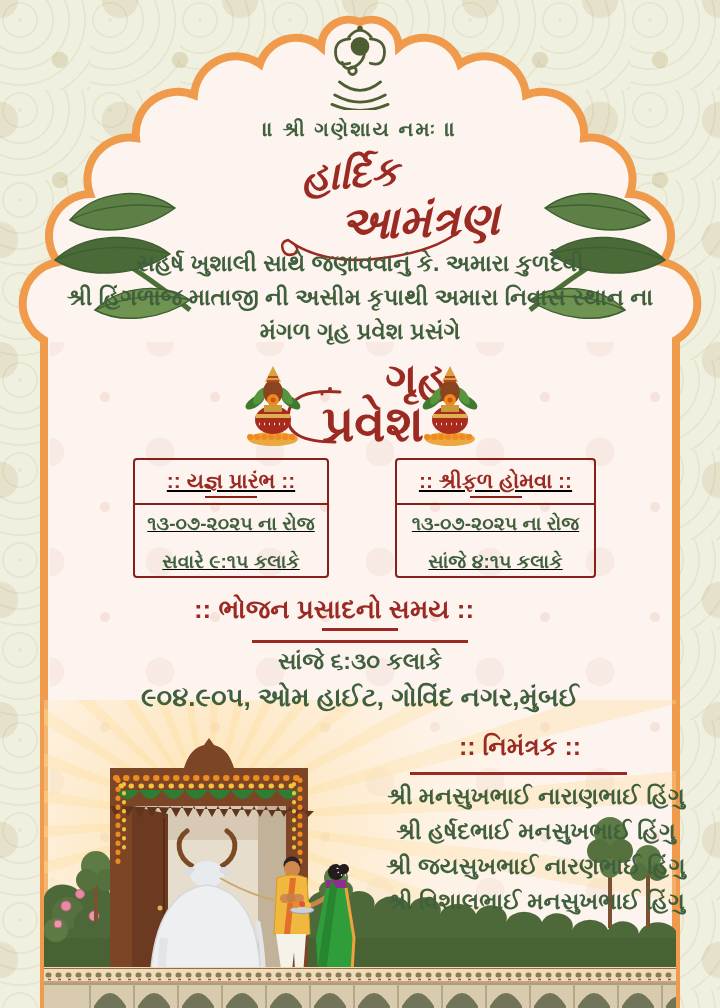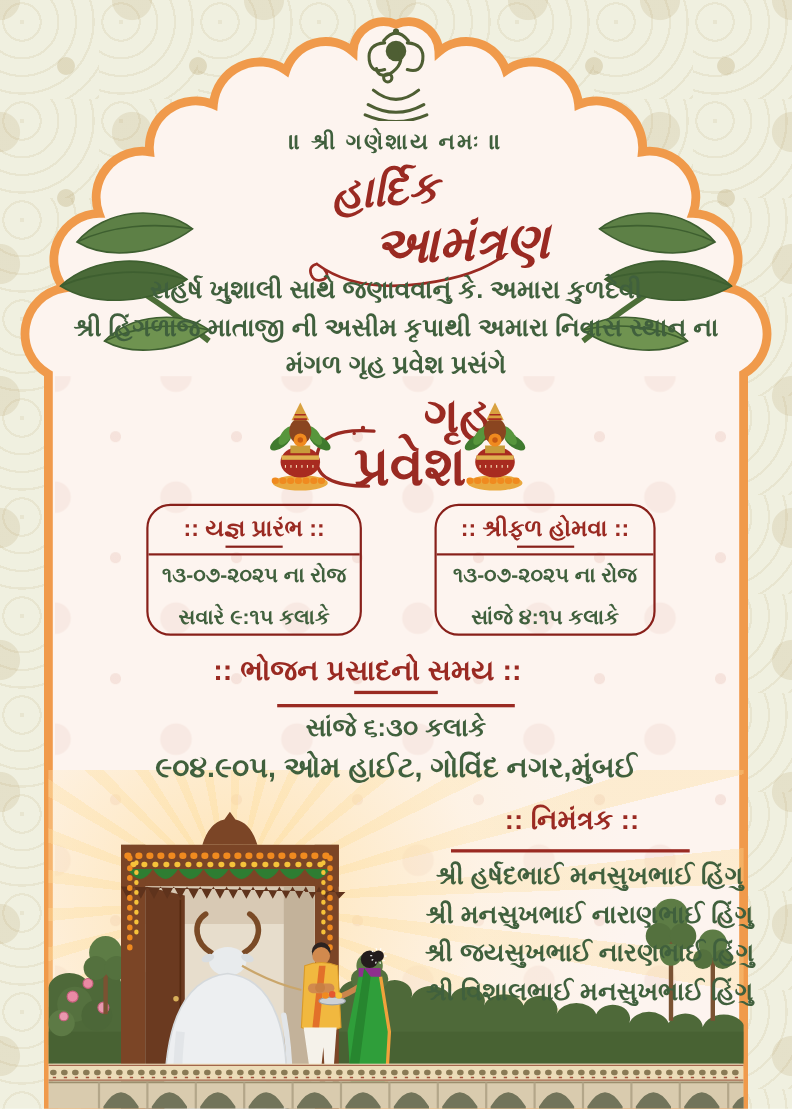--- a/index.html
+++ b/index.html
@@ -27,21 +27,21 @@
   .layer3{z-index:3;}
   .txt{position:absolute;z-index:5;text-align:center;}
   .green{color:#40603d;font-weight:bold;}
   .maroon{color:#9a2a22;font-weight:bold;}
   .invocation{left:0;width:720px;top:118px;font-size:20px;letter-spacing:2px;}
   .callig-w1{left:230px;width:240px;top:150px;font-family:"DejaVu Serif",serif;font-style:italic;font-size:40px;transform:rotate(-4deg);}
   .callig-w2{left:270px;width:300px;top:194px;font-family:"DejaVu Serif",serif;font-style:italic;font-size:46px;transform:rotate(-2deg);}
   .intro{left:40px;width:640px;top:246px;font-size:23px;line-height:34px;}
   .evt1{left:0;width:720px;top:354px;font-size:44px;text-indent:26px;font-family:Liberation Sans, sans-serif;padding-left:44px;}
   .evt2{left:0;width:720px;top:394px;font-size:50px;text-indent:26px;font-family:"DejaVu Serif",serif;}
-  .sbox{position:absolute;z-index:5;top:458px;height:116px;border:2.5px solid #88201a;border-radius:22px;text-align:center;}
+  .sbox{position:absolute;z-index:5;top:458px;height:116px;border:2.5px solid #88201a;border-radius:4px;text-align:center;text-decoration:underline;}
   .sbox .bt{margin-top:9px;font-size:21px;}
   .sbox .shortline{width:52px;height:2px;background:#88201a;margin:3px auto 0;}
   .sbox .sep{width:100%;height:1.5px;background:#88201a;margin-top:5px;}
   .sbox .bd{margin-top:8px;font-size:19px;}
   .sbox .btm{margin-top:16px;font-size:19px;}
   .meal-title{left:0;width:668px;top:594px;font-size:26px;}
   .u-short{position:absolute;z-index:5;height:2.5px;background:#9a2a22;}
   .meal-time{left:0;width:720px;top:648px;font-size:23px;}
   .meal-addr{left:0;width:720px;top:682px;font-size:26px;}
   .hosts-title{left:360px;width:320px;top:732px;font-size:25px;}
@@ -181,22 +181,22 @@
 
   <div class="txt meal-title maroon">:: ભોજન પ્રસાદનો સમય ::</div>
   <div class="u-short" style="left:322px;top:628px;width:76px;"></div>
   <div class="u-short" style="left:252px;top:640px;width:216px;"></div>
   <div class="txt meal-time green">સાંજે ૬:૩૦ કલાકે</div>
   <div class="txt meal-addr green">૯૦૪.૯૦૫, ઓમ હાઈટ, ગોવિંદ નગર,મુંબઈ</div>
 
   <div class="txt hosts-title maroon">:: નિમંત્રક ::</div>
   <div class="u-short" style="left:410px;top:772px;width:217px;"></div>
   <div class="txt hosts-names green">
+    <div>શ્રી મનસુખભાઈ નારાણભાઈ હિંગુ</div>
     <div>શ્રી હર્ષદભાઈ મનસુખભાઈ હિંગુ</div>
-    <div>શ્રી મનસુખભાઈ નારાણભાઈ હિંગુ</div>
     <div>શ્રી જયસુખભાઈ નારણભાઈ હિંગુ</div>
     <div>શ્રી વિશાલભાઈ મનસુખભાઈ હિંગુ</div>
   </div>
 
   <svg class="illu" width="632" height="270" viewBox="0 0 632 270">
 
     <g>
       <path d="M0 160 a19 15 0 0 1 36 -5 a15 12 0 0 1 30 3 a19 15 0 0 1 36 -4 a15 12 0 0 1 30 4 a19 15 0 0 1 36 -3 a15 12 0 0 1 30 5 a19 15 0 0 1 36 -2 a15 12 0 0 1 30 6 a19 15 0 0 1 36 -2 a15 12 0 0 1 30 7 a19 15 0 0 1 36 -1 a15 12 0 0 1 30 8 a19 15 0 0 1 36 0 a15 12 0 0 1 30 8 a19 15 0 0 1 36 0 a15 12 0 0 1 30 8 a19 15 0 0 1 36 0 a15 12 0 0 1 30 8 a19 15 0 0 1 40 0 L632 229 L0 229 Z" fill="#4e6939"></path>
       <path d="M0 200 H632 V229 H0 Z" fill="#435d30" opacity="0.55"></path>
     </g>

